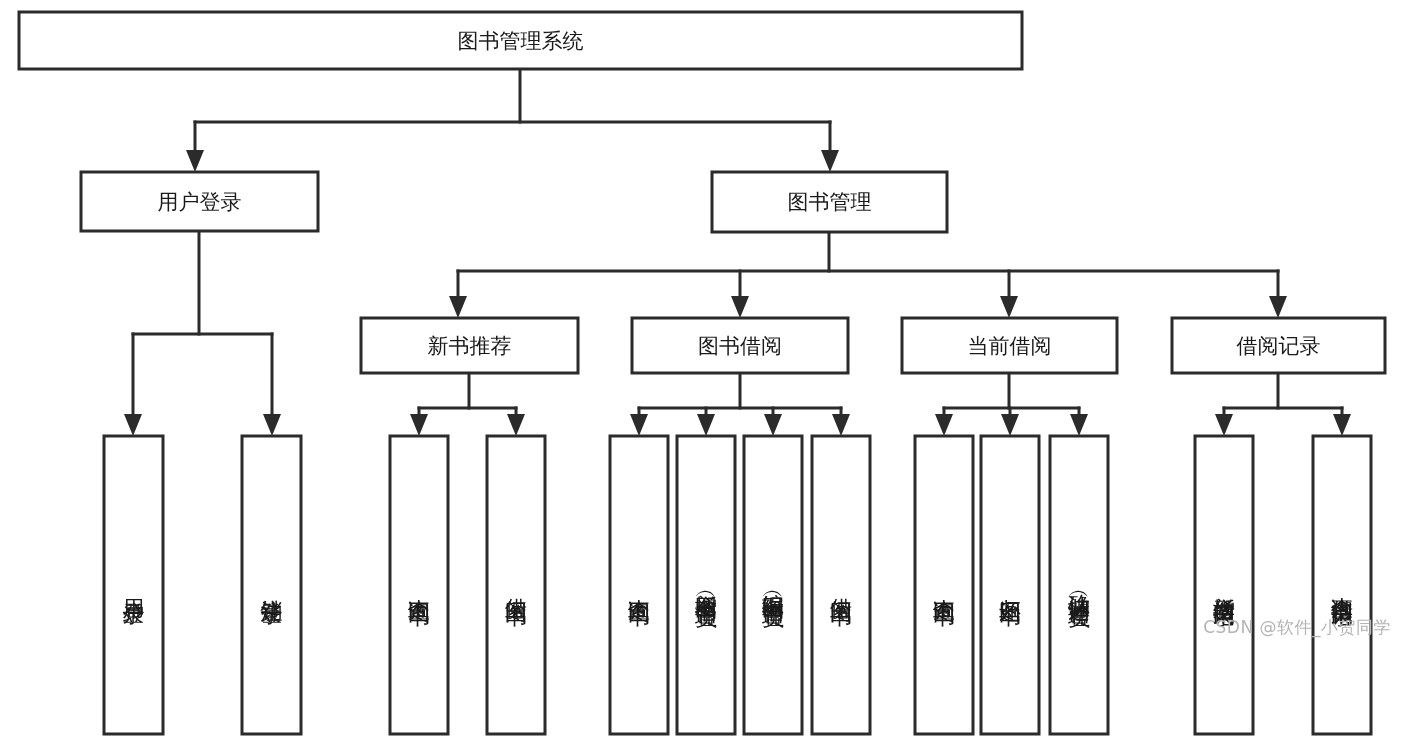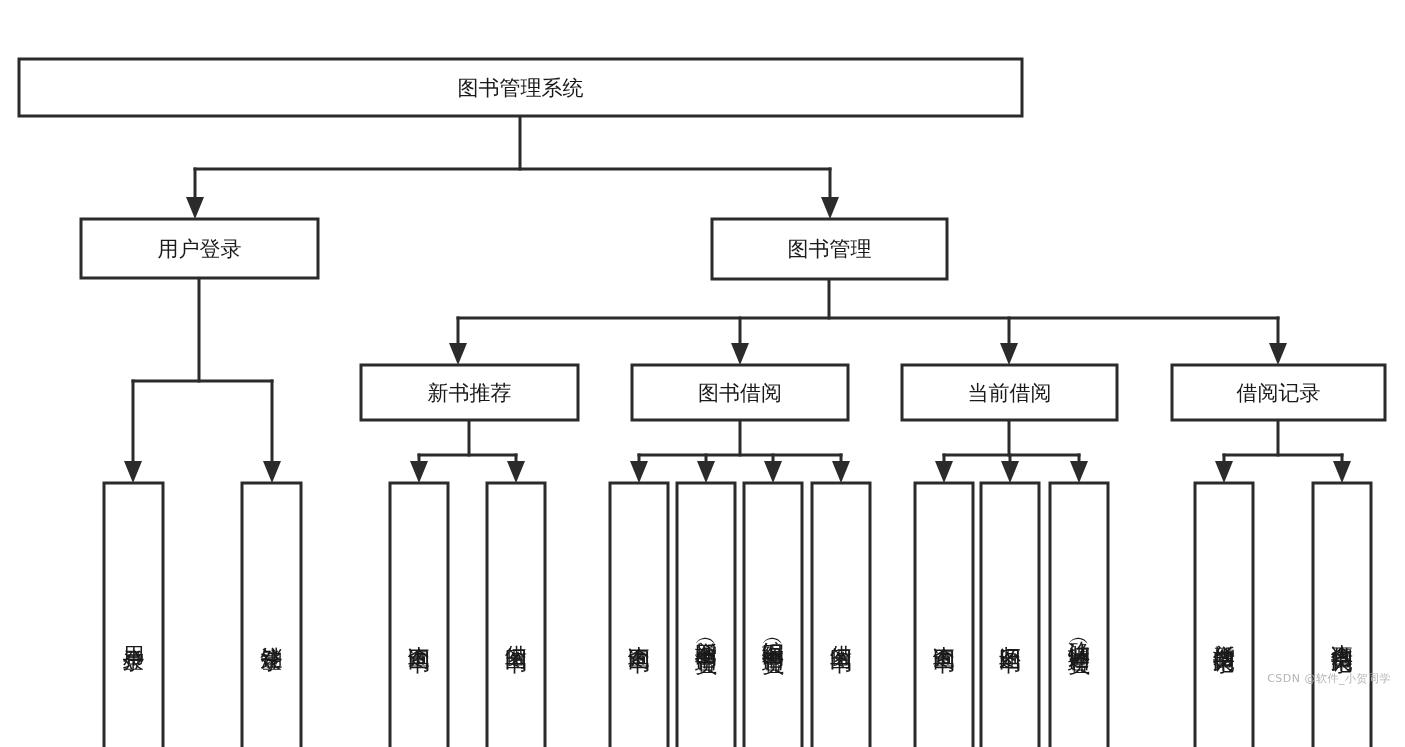--- a/index.html
+++ b/index.html
@@ -12,21 +12,20 @@
     width: 1405px;
     height: 747px;
     font-family: "DejaVu Sans", "Liberation Sans", sans-serif;
     overflow: hidden;
     position: relative;
   }
   #diagram-root {
     position: relative;
     width: 1405px;
     height: 643px;
-    margin-top: 47px;
   }
   svg.diagram-canvas {
     position: absolute;
     left: 0;
     top: 0;
     width: 1405px;
     height: 747px;
     display: block;
   }
   .node-box {
@@ -66,21 +65,21 @@
     line-height: 1.08;
     letter-spacing: 2px;
     color: #1a1a1a;
     white-space: nowrap;
   }
   .watermark {
     position: absolute;
     right: 14px;
     bottom: 4px;
     font-family: "DejaVu Sans", "Liberation Sans", sans-serif;
-    font-size: 11px;
+    font-size: 17px;
     color: #b4b4b4;
     letter-spacing: 0.5px;
     white-space: nowrap;
     pointer-events: none;
   }
 </style>
 </head>
 <body>
 
 <div id="diagram-root">

